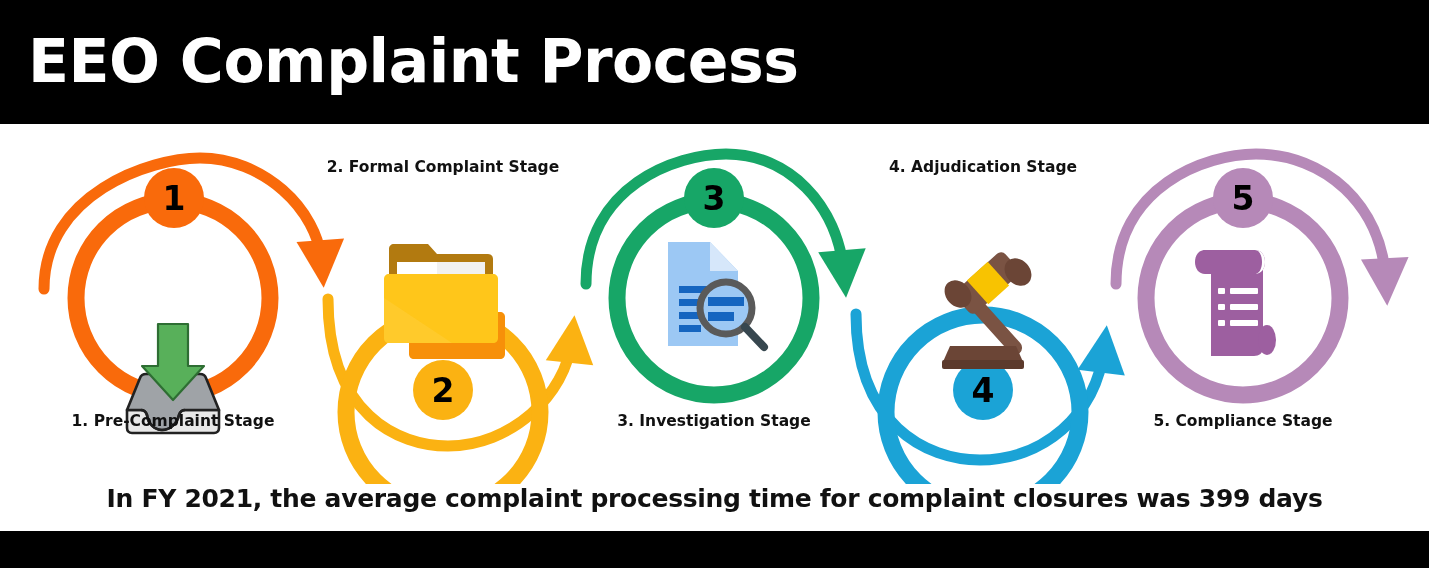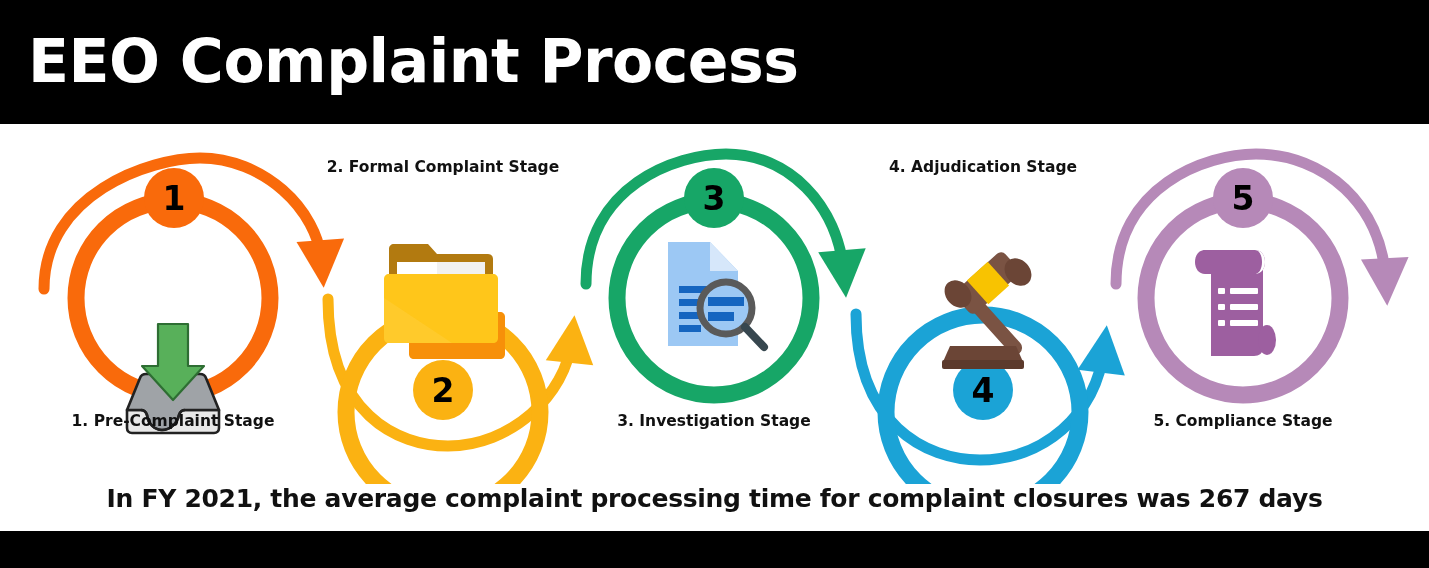--- a/index.html
+++ b/index.html
@@ -249,16 +249,16 @@
           <rect x="17" y="62" width="7" height="6" rx="1" fill="#FFFFFF"></rect>
           <rect x="29" y="62" width="28" height="6" rx="1" fill="#FFFFFF"></rect>
           <rect x="17" y="78" width="7" height="6" rx="1" fill="#FFFFFF"></rect>
           <rect x="29" y="78" width="28" height="6" rx="1" fill="#FFFFFF"></rect>
         </g>
         <text x="1243" y="302" text-anchor="middle" style="font-size:15.5px;font-weight:bold;fill:#111111;font-family:'DejaVu Sans',sans-serif;">5. Compliance Stage</text>
       </g>
     </svg>
   </div>
 
-  <div class="caption">In FY 2021, the average complaint processing time for complaint closures was 267 days</div>
+  <div class="caption">In FY 2021, the average complaint processing time for complaint closures was 399 days</div>
   <div class="footer-bar"></div>
 
 </div>
 
 </body></html>

